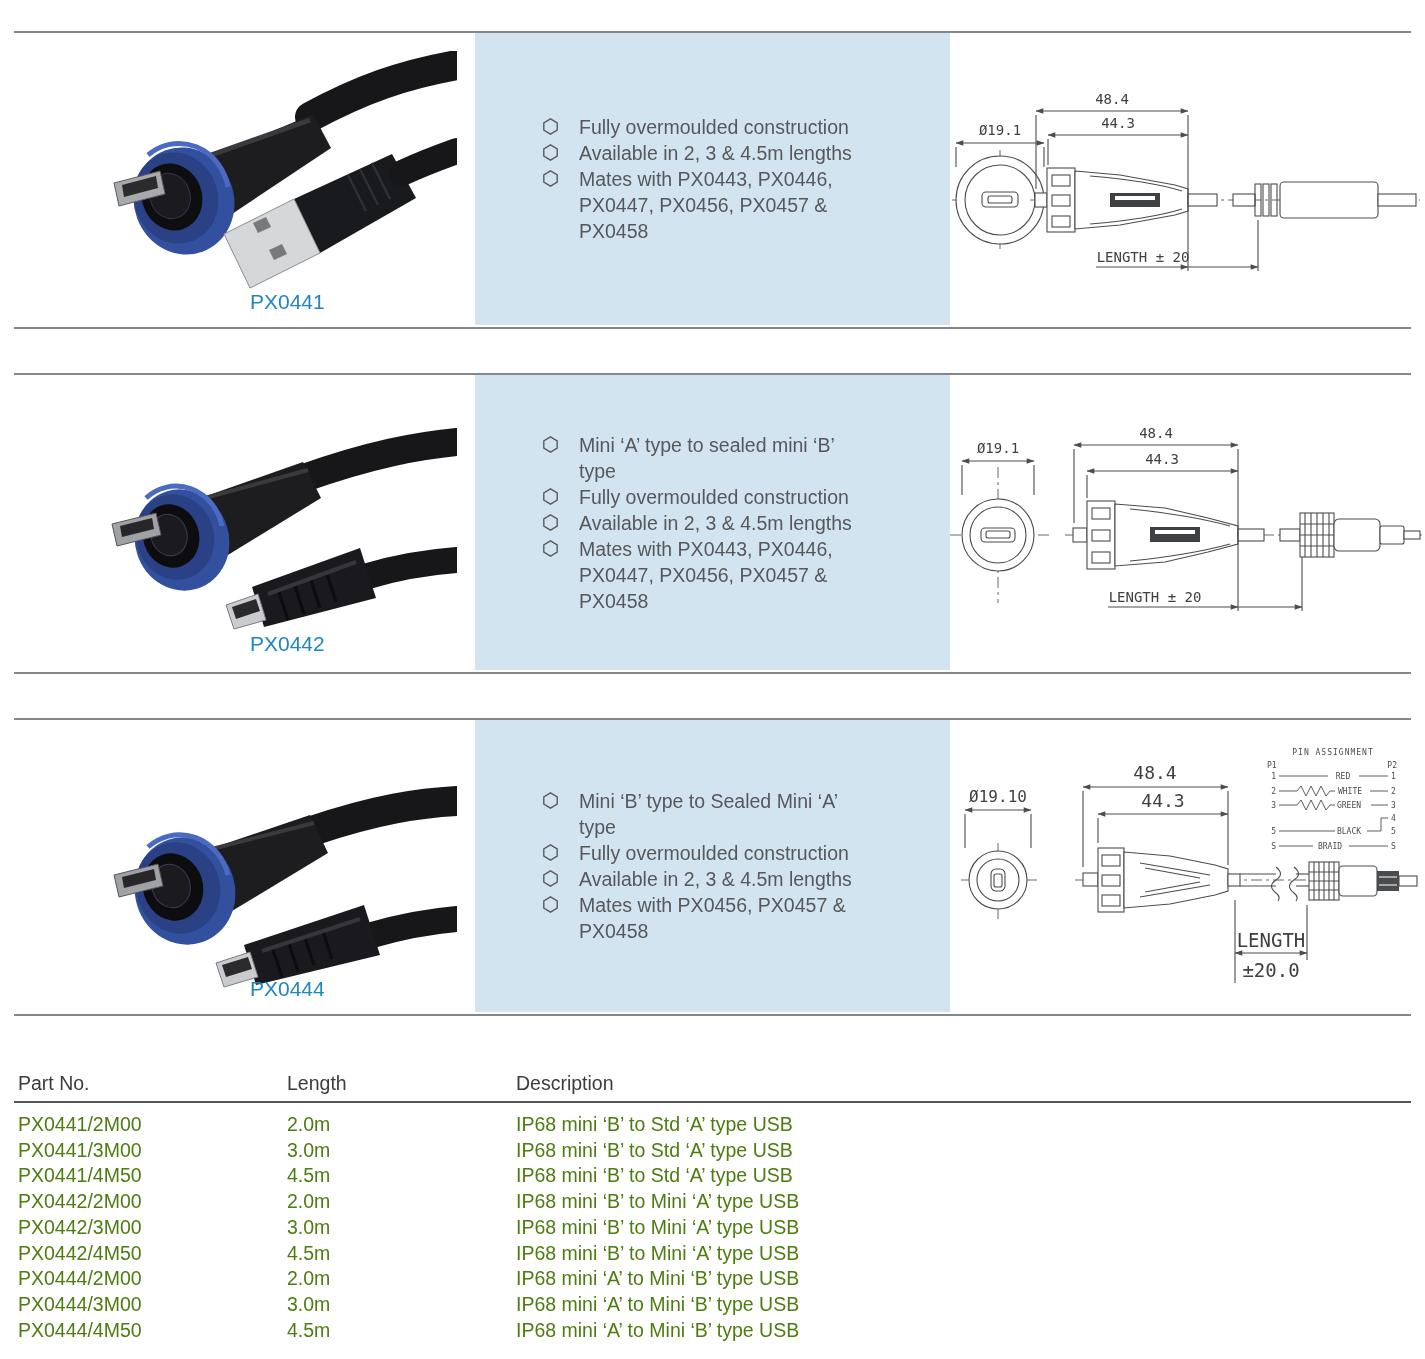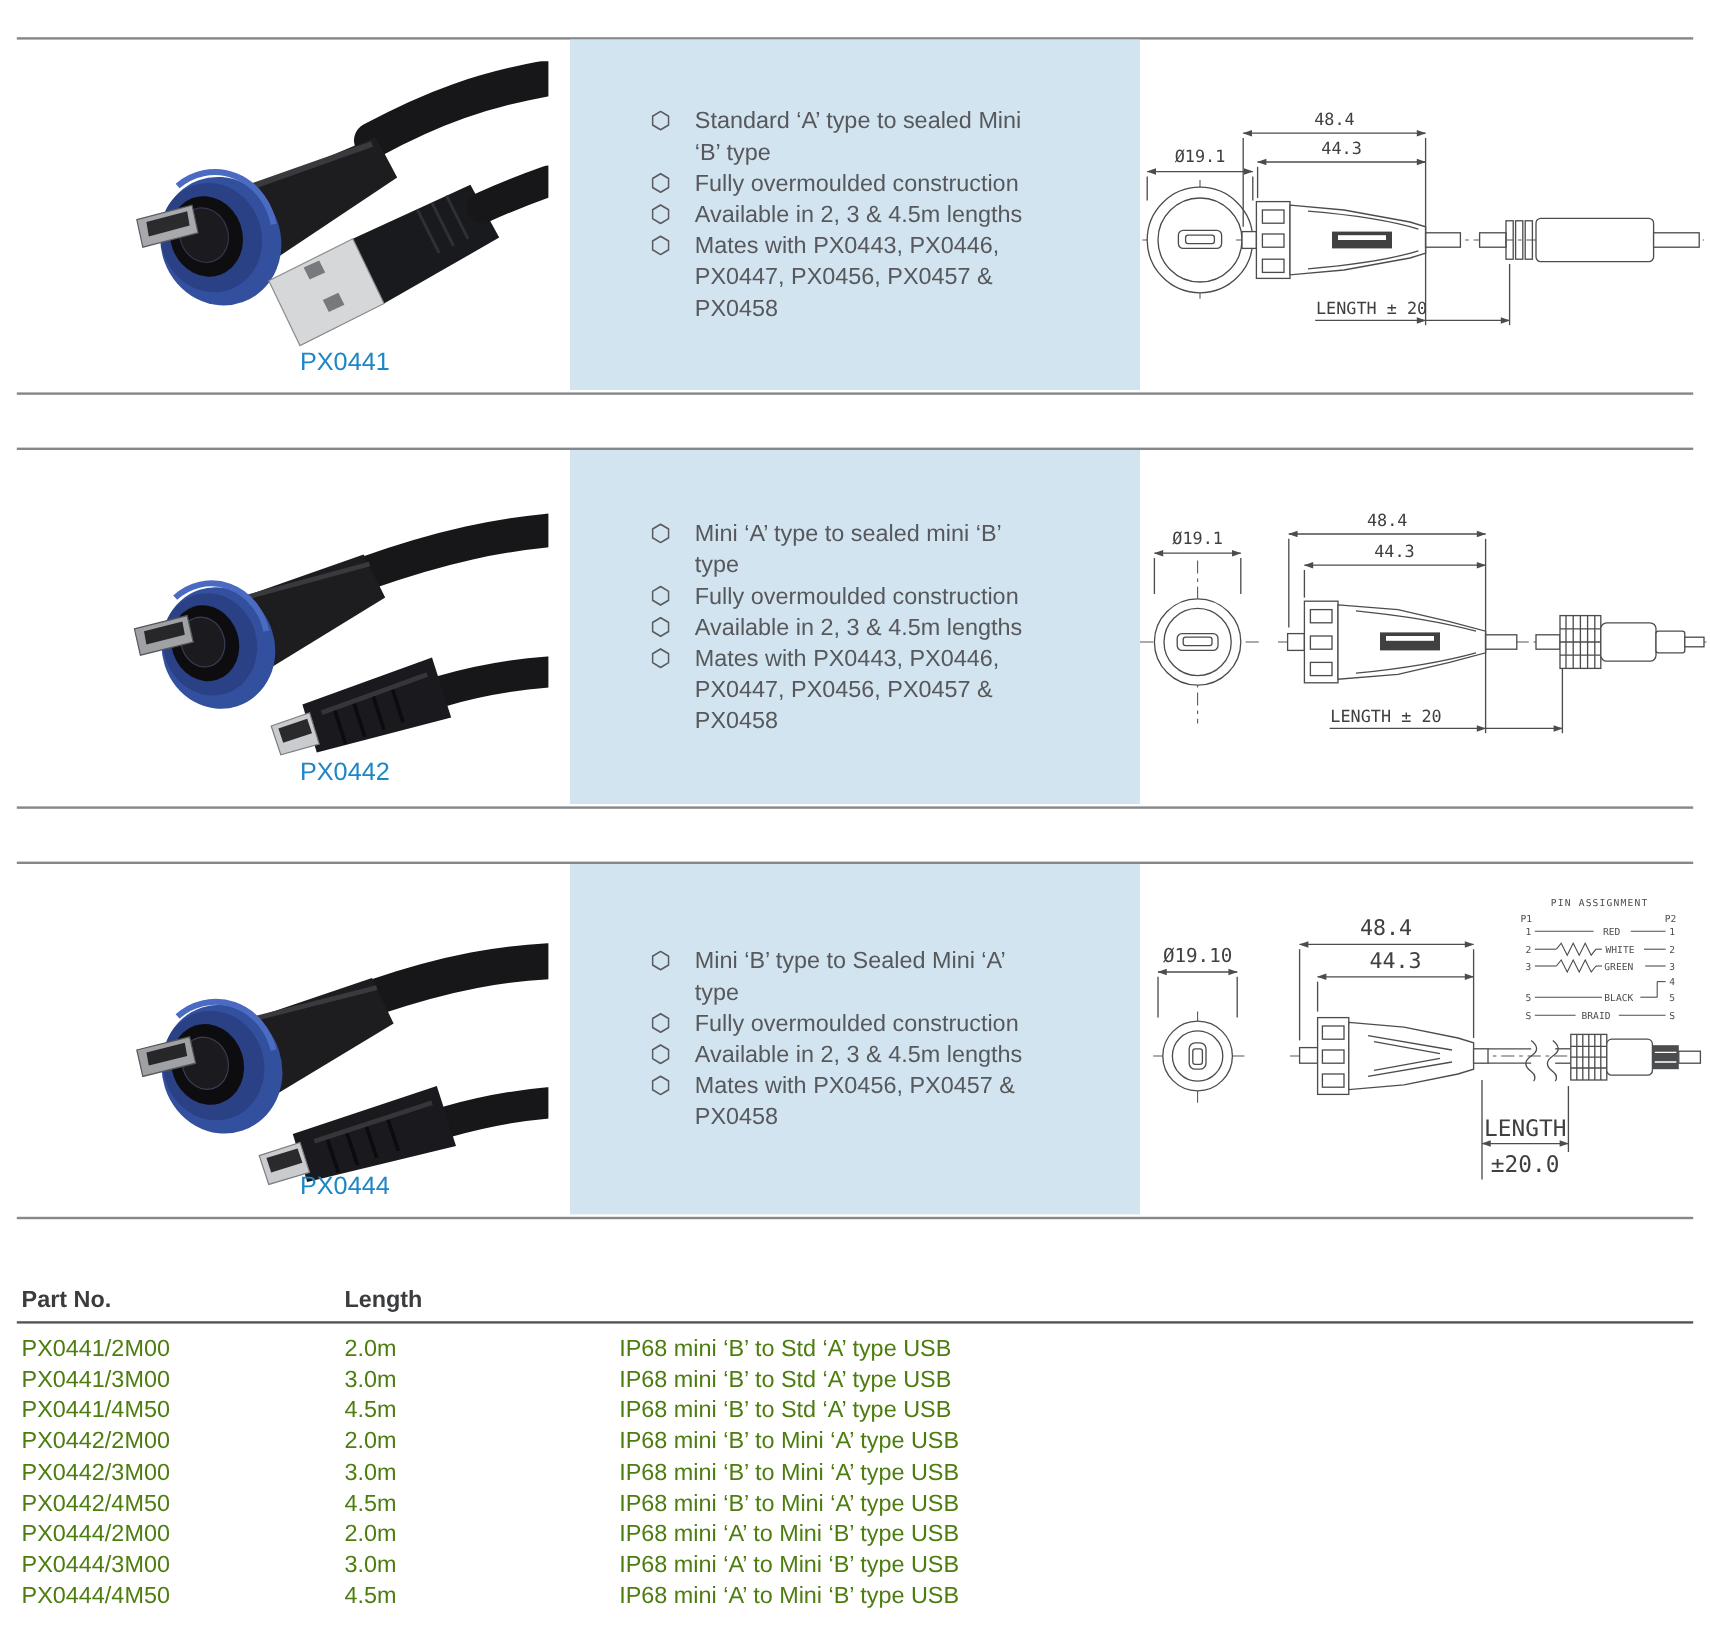--- a/index.html
+++ b/index.html
@@ -19,21 +19,21 @@
   .drawing{position:absolute;}
   .dl{stroke:#4b4c4e;stroke-width:1.1;fill:none;}
   .dlf{stroke:#4b4c4e;stroke-width:1.1;fill:#ffffff;}
   .dt{font-family:"DejaVu Sans Mono",monospace;fill:#3f4042;}
   .cl{stroke:#55575a;stroke-width:0.9;stroke-dasharray:11 4 3 4;fill:none;}
   .pt{font-family:"DejaVu Sans Mono",monospace;fill:#4b4c4e;font-size:8px;}
   .pw{stroke:#4b4c4e;stroke-width:0.9;fill:none;}
   .ptable{position:absolute;left:14px;top:1070px;width:1397px;}
   .trow{display:grid;grid-template-columns:269px 229px 1fr;padding-left:4px;
         line-height:25.7px;font-size:19.5px;color:#4d7c0f;}
-  .thead{font-weight:bold;color:#3b3c3e;line-height:26px;}
+  .thead{font-weight:normal;color:#3b3c3e;line-height:26px;}
   .hrule{height:2px;background:#55565a;margin:5px 0 9px 0;}
 </style>
 </head>
 <body>
 
 <div id="page">
 
   <div class="rule" style="top:31px"></div>
   <div class="rule" style="top:327px"></div>
   <div class="rule" style="top:373px"></div>
@@ -62,27 +62,20 @@
         <path d="M330,122 C 352,112 368,106 385,100" stroke="#17171a" stroke-width="26" fill="none" stroke-linecap="round"></path>
         <polygon points="152,183 222,148 248,202 178,237" fill="#d6d7d9" stroke="#8a8c8f"></polygon>
         <polygon points="181,172 194,166 199,176 186,182" fill="#77797c"></polygon>
         <polygon points="197,199 210,193 215,203 202,209" fill="#77797c"></polygon>
       </g>
     </svg>
 
     <div class="partlabel">PX0441</div>
 
     <div class="bluebox">
-      <div class="feature">
-        <svg class="hex" width="15" height="17" viewBox="0 0 15 17">
-            <polygon points="7.5,0.8 14.2,4.8 14.2,12.2 7.5,16.2 0.8,12.2 0.8,4.8" fill="none" stroke="#5a5b5e" stroke-width="1.4"></polygon>
-          </svg>
-        <span>Standard ‘A’ type to sealed Mini
-‘B’ type</span>
-      </div>
       <div class="feature">
         <svg class="hex" width="15" height="17" viewBox="0 0 15 17">
             <polygon points="7.5,0.8 14.2,4.8 14.2,12.2 7.5,16.2 0.8,12.2 0.8,4.8" fill="none" stroke="#5a5b5e" stroke-width="1.4"></polygon>
           </svg>
         <span>Fully overmoulded construction</span>
       </div>
       <div class="feature">
         <svg class="hex" width="15" height="17" viewBox="0 0 15 17">
             <polygon points="7.5,0.8 14.2,4.8 14.2,12.2 7.5,16.2 0.8,12.2 0.8,4.8" fill="none" stroke="#5a5b5e" stroke-width="1.4"></polygon>
           </svg>
@@ -423,20 +416,21 @@
         <path d="M434,162 H452 M434,170 H452" stroke="#ffffff" stroke-width="1.2"></path>
         <rect class="dlf" x="454" y="161" width="18" height="10"></rect>
       </g>
     </svg>
   </div>
 
   <div class="ptable">
     <div class="trow thead">
       <div>Part No.</div>
       <div>Length</div>
+      <div>Description</div>
     </div>
     <div class="hrule"></div>
 
     <div class="trow">
       <div>PX0441/2M00</div>
       <div>2.0m</div>
       <div>IP68 mini ‘B’ to Std ‘A’ type USB</div>
     </div>
     <div class="trow">
       <div>PX0441/3M00</div>

